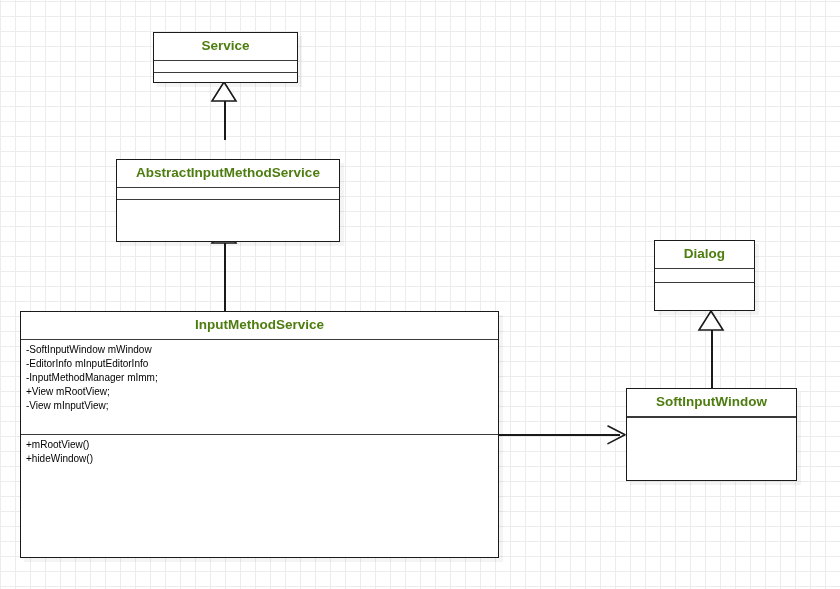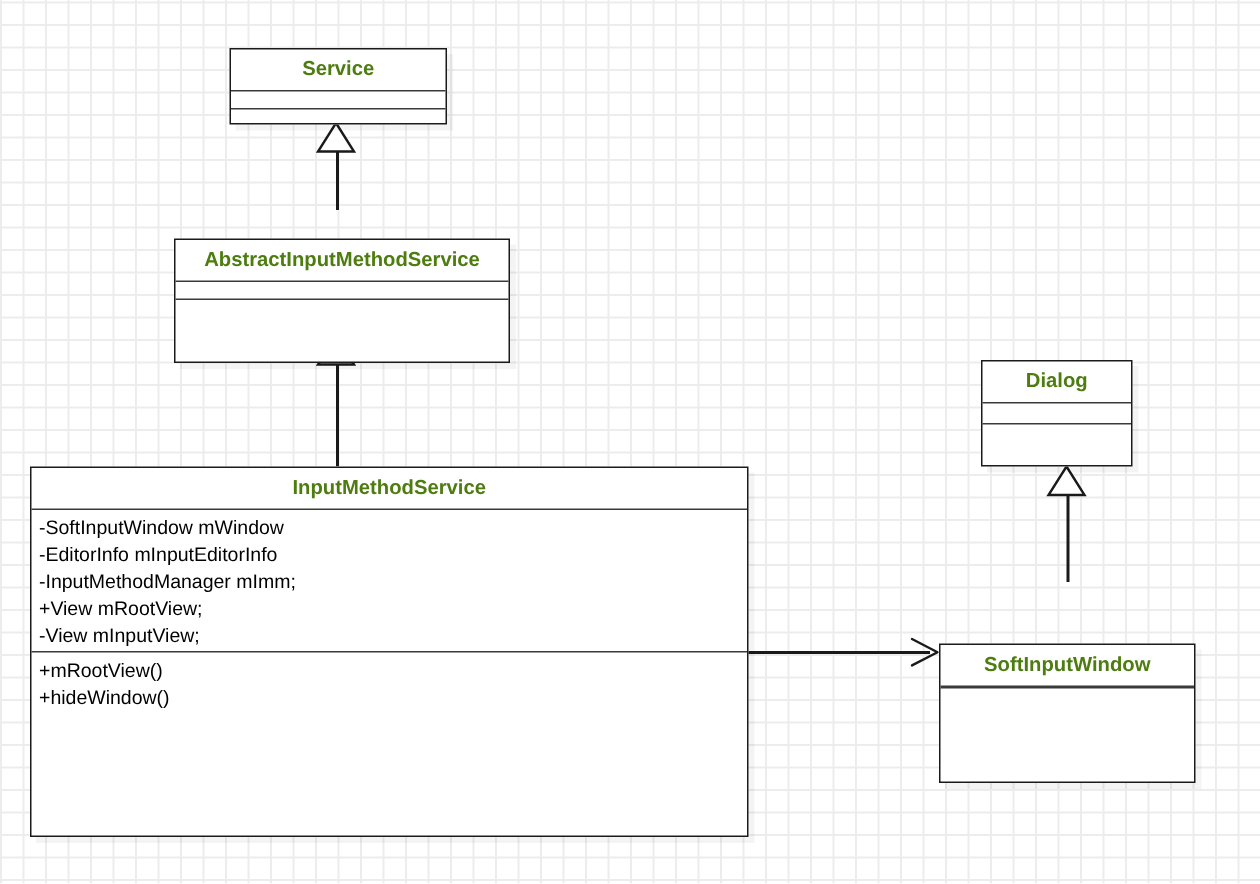--- a/index.html
+++ b/index.html
@@ -38,21 +38,21 @@
     padding: 5px 4px 6px 4px;
     box-sizing: border-box;
     white-space: nowrap;
   }
   .uml-divider {
     border-top: 1.6px solid #3a3a3a;
     width: 100%;
   }
   .uml-compartment {
     padding: 3px 5px 4px 5px;
-    font-size: 13px;
+    font-size: 10px;
     color: #000000;
     line-height: 1.40;
     box-sizing: border-box;
     white-space: nowrap;
   }
   .uml-compartment .row {
     display: block;
   }
 
   
@@ -142,20 +142,20 @@
   </div>
 
   <div class="uml-class" style="left:654px; top:240px; width:101px; height:71px;">
     <div class="uml-name">Dialog</div>
     <div class="uml-divider"></div>
     <div class="uml-compartment" style="height:13px; padding:0;"></div>
     <div class="uml-divider"></div>
     <div class="uml-compartment" style="height:24px; padding:0;"></div>
   </div>
 
-  <div class="uml-class" style="left:626px; top:388px; width:171px; height:93px;margin-top:41px;">
+  <div class="uml-class" style="left:626px; top:388px; width:171px; height:93px;">
     <div class="uml-name">SoftInputWindow</div>
     <div class="uml-divider"></div>
     <div class="uml-divider"></div>
     <div class="uml-compartment" style="height:18px; padding:0;"></div>
   </div>
 
 </div>
 
 </body></html>

